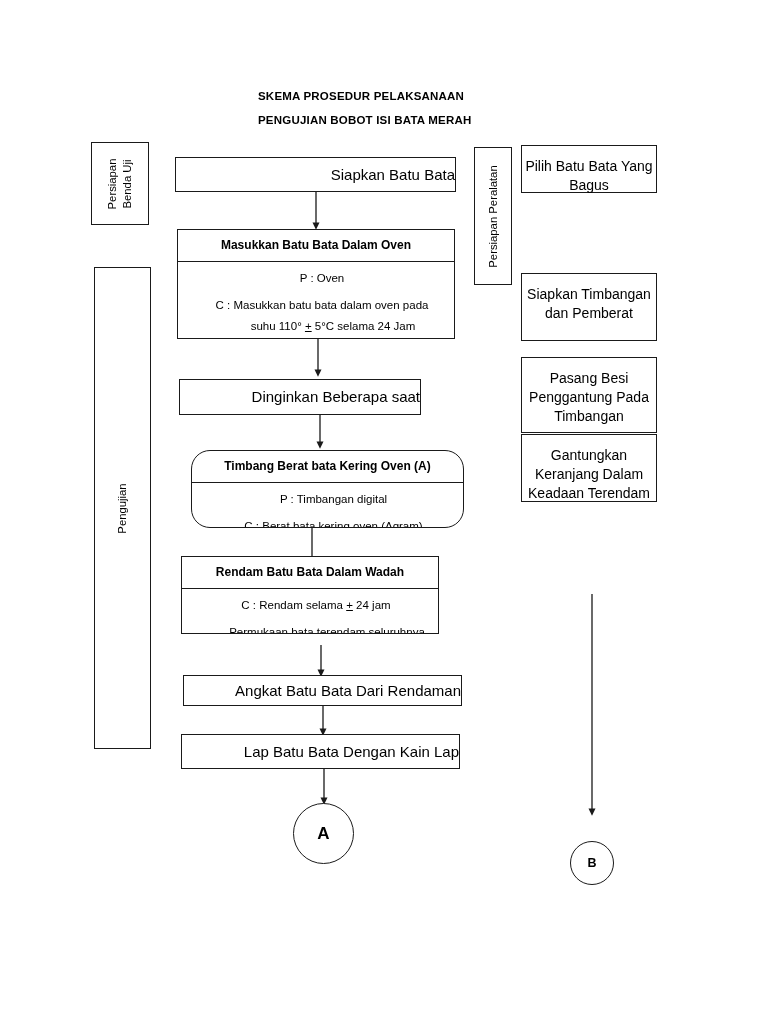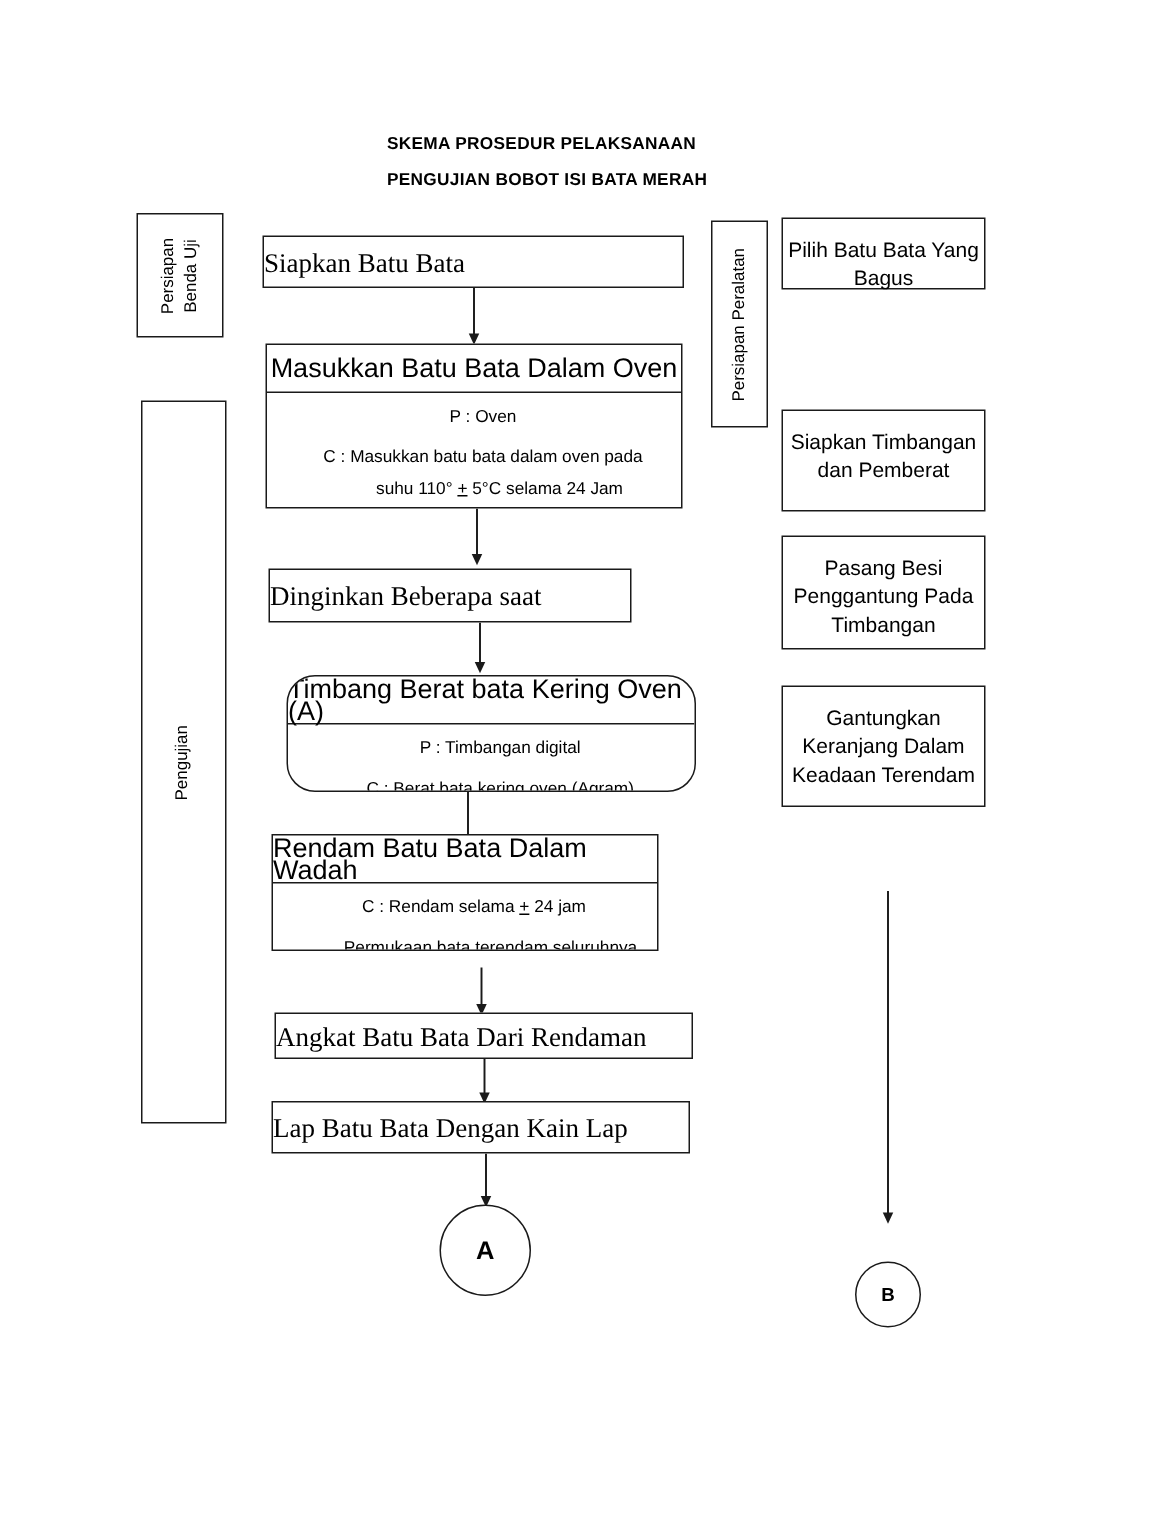--- a/index.html
+++ b/index.html
@@ -43,42 +43,42 @@
   .box {
     position: absolute;
     box-sizing: border-box;
     border: 1.6px solid #1a1a1a;
     background: #ffffff;
   }
 
   .box-simple {
     display: flex;
     align-items: center;
-    justify-content: flex-start;
-    font-size: 18px;
+    justify-content: flex-end;
+    font-size: 15px;
     line-height: 16px;
     text-align: center;
-    font-family: Liberation Serif, serif;
   }
 
   
   .box-split {
     overflow: hidden;
     padding: 0;
   }
   .box-split .hdr {
     box-sizing: border-box;
     height: 32px;
     display: flex;
     align-items: center;
     justify-content: center;
     border-bottom: 1.6px solid #1a1a1a;
-    font-size: 18px;
+    font-size: 12px;
     line-height: 15px;
     text-align: left;
+    font-weight: bold;
   }
   .box-split .body {
     box-sizing: border-box;
     padding: 9px 0 0 12px;
     font-size: 11.5px;
     line-height: 15px;
     text-align: center;
   }
   .box-split .body p {
     margin: 0 0 12px 0;
@@ -249,21 +249,21 @@
     <span style="white-space:pre-line;">Siapkan Timbangan
 dan Pemberat</span>
   </div>
 
   <div class="box box-right" style="left:521px; top:357px; width:136px; height:76px;">
     <span style="white-space:pre-line;">Pasang Besi
 Penggantung Pada
 Timbangan</span>
   </div>
 
-  <div class="box box-right" style="left:521px; top:457px; width:136px; height:81px;">
+  <div class="box box-right" style="left:521px; top:434px; width:136px; height:68px;">
     <span style="white-space:pre-line;">Gantungkan
 Keranjang Dalam
 Keadaan Terendam</span>
   </div>
 
   <div class="circ big" style="left:293px; top:803px; width:61px; height:61px;">
     <span>A</span>
   </div>
 
   <div class="circ small" style="left:570px; top:841px; width:44px; height:44px;">

